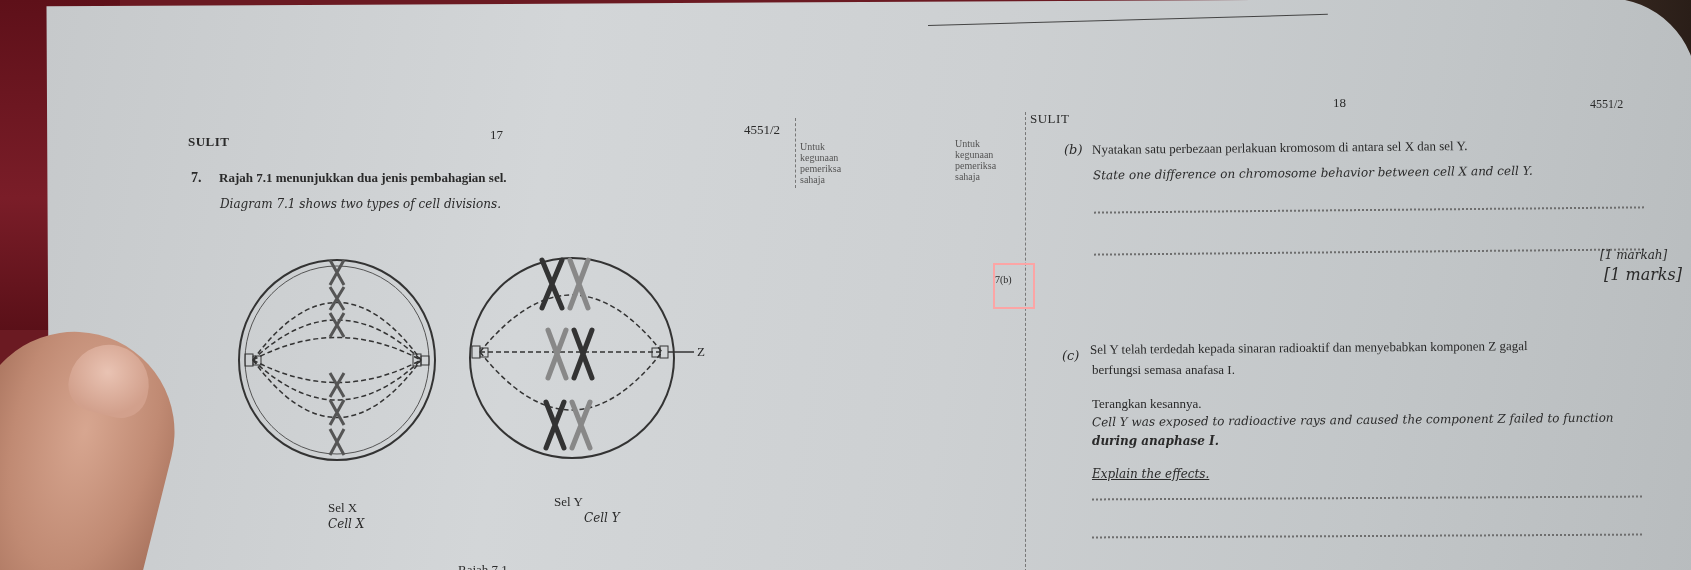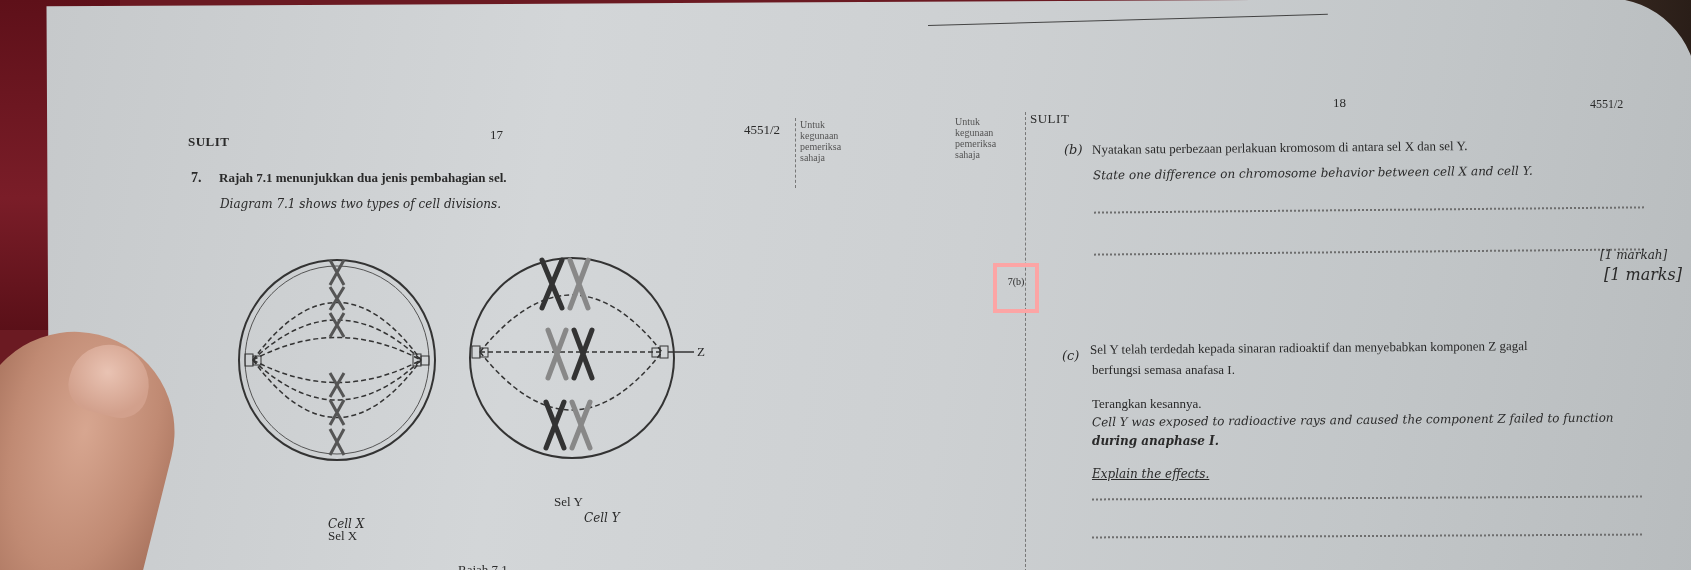--- a/index.html
+++ b/index.html
@@ -24,25 +24,25 @@
     background:radial-gradient(ellipse at 55% 30%, #d7a690 0%, #c08a73 45%, #a06b56 80%);
     border-radius:110px 110px 40px 40px; transform:rotate(14deg);
   }
   .nail { position:absolute; left:70px; top:345px; width:80px; height:70px;
     background:radial-gradient(ellipse at 45% 40%, #e9c3b3 0%, #d2a08c 70%);
     border-radius:45px 45px 30px 30px; transform:rotate(14deg); }
   .abs { position:absolute; white-space:nowrap; }
   .sm { font-size:13px; }
   .it { font-style:italic; font-family:"DejaVu Serif", serif; }
   .q { font-size:14px; }
-  .exam-col { font-size:10px; line-height:11px; color:#555; }
+  .exam-col { font-size:10px; line-height:11px; color:#555;margin-top:22px; }
   .vline { position:absolute; border-left:1px dashed #777; }
   .dots { position:absolute; height:0; border-top:2px dotted #6e6e6e; }
   .box7b { position:absolute; left:993px; top:263px; width:38px; height:42px;
-    border:4px solid #fca5a5; font-size:10px; text-align:center; line-height:30px; }
+    border:2px solid #fca5a5; font-size:10px; line-height:30px; }
   .cell-diagram { position:absolute; }
   .topline { position:absolute; left:928px; top:25px; width:400px; height:0;
     border-top:1.5px solid #444; transform:rotate(-1.6deg); transform-origin:left; }
 </style>
 </head>
 <body>
 
 <div class="bg-red"></div>
 <div class="bg-dark"></div>
 
@@ -108,21 +108,21 @@
     <path d="M80 12 L100 60 M100 12 L80 60" stroke="#333"></path>
     <path d="M108 12 L126 60 M126 12 L108 60" stroke="#888"></path>
     <path d="M86 82 L104 130 M104 82 L86 130" stroke="#888"></path>
     <path d="M112 82 L130 130 M130 82 L112 130" stroke="#333"></path>
     <path d="M84 154 L102 200 M102 154 L84 200" stroke="#333"></path>
     <path d="M110 154 L128 200 M128 154 L110 200" stroke="#888"></path>
   </g>
 </svg>
 <div class="abs sm" style="left:697px;top:344px;">Z</div>
 
-<div class="abs sm" style="left:328px;top:528px;">Sel X</div>
+<div class="abs sm" style="left:328px;top:500px;">Sel X</div>
 <div class="abs sm it" style="left:328px;top:517px;font-size:12px;">Cell X</div>
 <div class="abs sm" style="left:554px;top:494px;">Sel Y</div>
 <div class="abs sm it" style="left:552px;top:511px;font-size:12px;margin-left:32px;">Cell Y</div>
 <div class="abs sm" style="left:458px;top:562px;">Rajah 7.1</div>
 
 <div class="abs exam-col" style="left:955px;top:116px;">
   <div>Untuk</div>
   <div>kegunaan</div>
   <div>pemeriksa</div>
   <div>sahaja</div>

